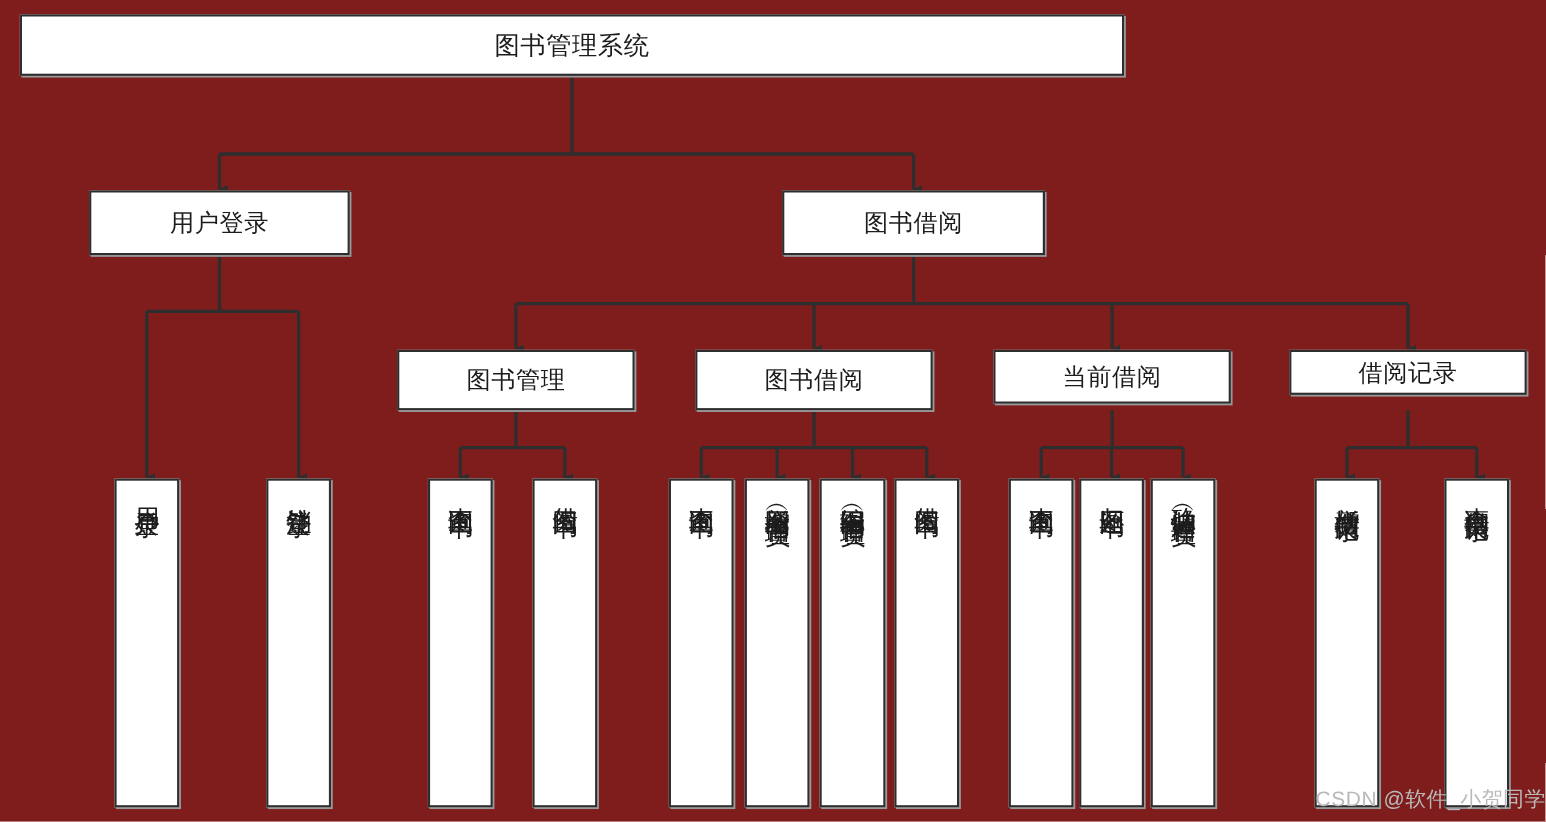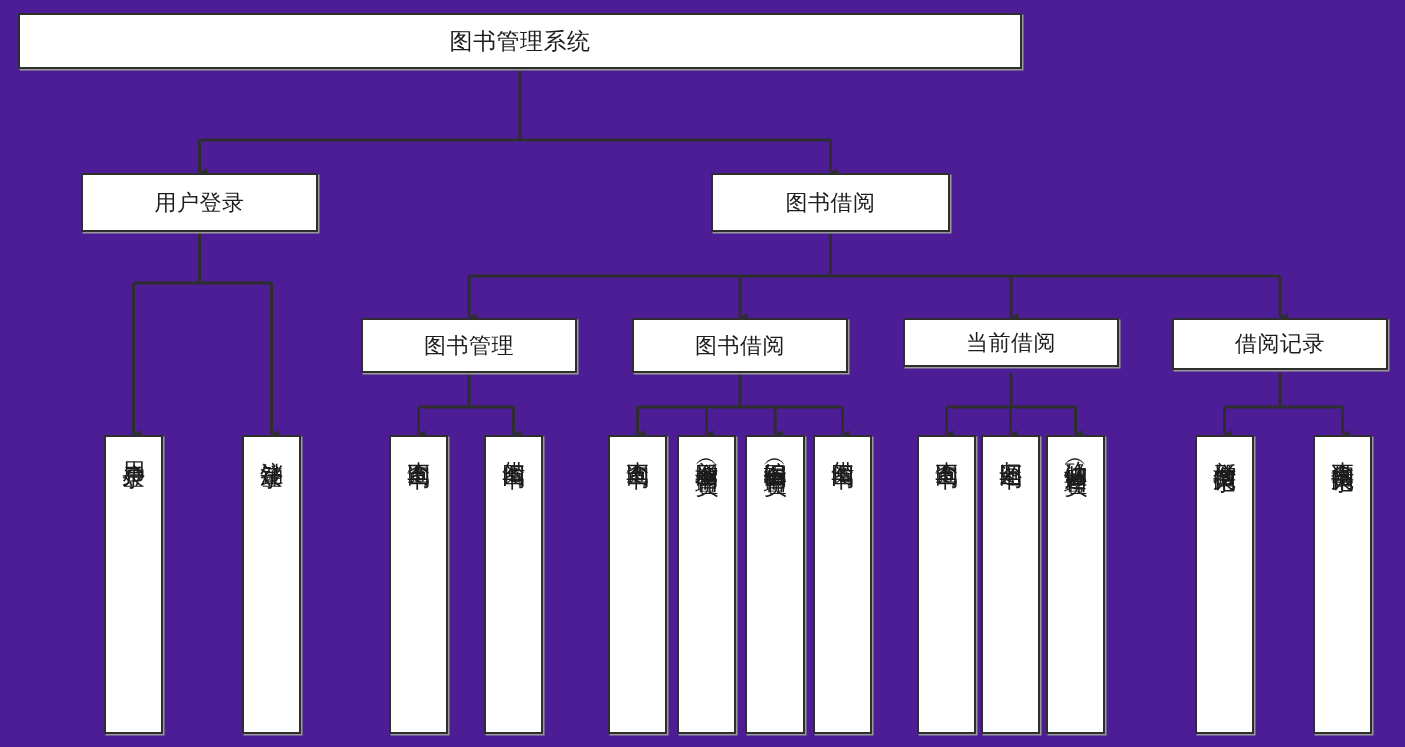--- a/index.html
+++ b/index.html
@@ -7,21 +7,21 @@
     padding: 0;
     background: #ffffff;
   }
   body {
     font-family: "Liberation Sans", "DejaVu Sans", sans-serif;
   }
   #canvas {
     position: relative;
     width: 1405px;
     height: 747px;
-    background: #4c1d95;
+    background: #7f1d1d;
     overflow: hidden;
   }
   #edges {
     position: absolute;
     left: 0;
     top: 0;
     width: 1405px;
     height: 747px;
     pointer-events: none;
   }
@@ -127,21 +127,21 @@
       </div>
       <div class="node horiz" style="left: 361px; top: 318px; width: 216px; height: 55px;">
         <span class="label">图书管理</span>
       </div>
       <div class="node horiz" style="left: 632px; top: 318px; width: 216px; height: 55px; align-items: center;">
         <span class="label">图书借阅</span>
       </div>
       <div class="node horiz" style="left: 903px; top: 318px; width: 216px; height: 49px;">
         <span class="label">当前借阅</span>
       </div>
-      <div class="node horiz" style="left: 1172px; top: 318px; width: 216px; height: 52px;">
+      <div class="node horiz" style="left: 1172px; top: 318px; width: 216px; height: 41px;">
         <span class="label">借阅记录</span>
       </div>
       <div class="node vert" style="left: 104px; top: 435px; width: 59px; height: 299px;">
         <span class="label">用户登录</span>
       </div>
       <div class="node vert" style="left: 242px; top: 435px; width: 59px; height: 299px;">
         <span class="label">注销登录</span>
       </div>
       <div class="node vert" style="left: 389px; top: 435px; width: 59px; height: 299px;">
         <span class="label">查询图书</span>
@@ -171,13 +171,14 @@
         <span class="label">确认归还（管理员）</span>
       </div>
       <div class="node vert" style="left: 1195px; top: 435px; width: 59px; height: 299px;">
         <span class="label">新增借阅记录</span>
       </div>
       <div class="node vert" style="left: 1313px; top: 435px; width: 59px; height: 299px;">
         <span class="label">查询借阅记录</span>
       </div>
     </div>
 
+  <div class="watermark" style="left: 1196px; top: 714px;">CSDN @软件_小贺同学</div>
 </div>
 
 </body></html>

